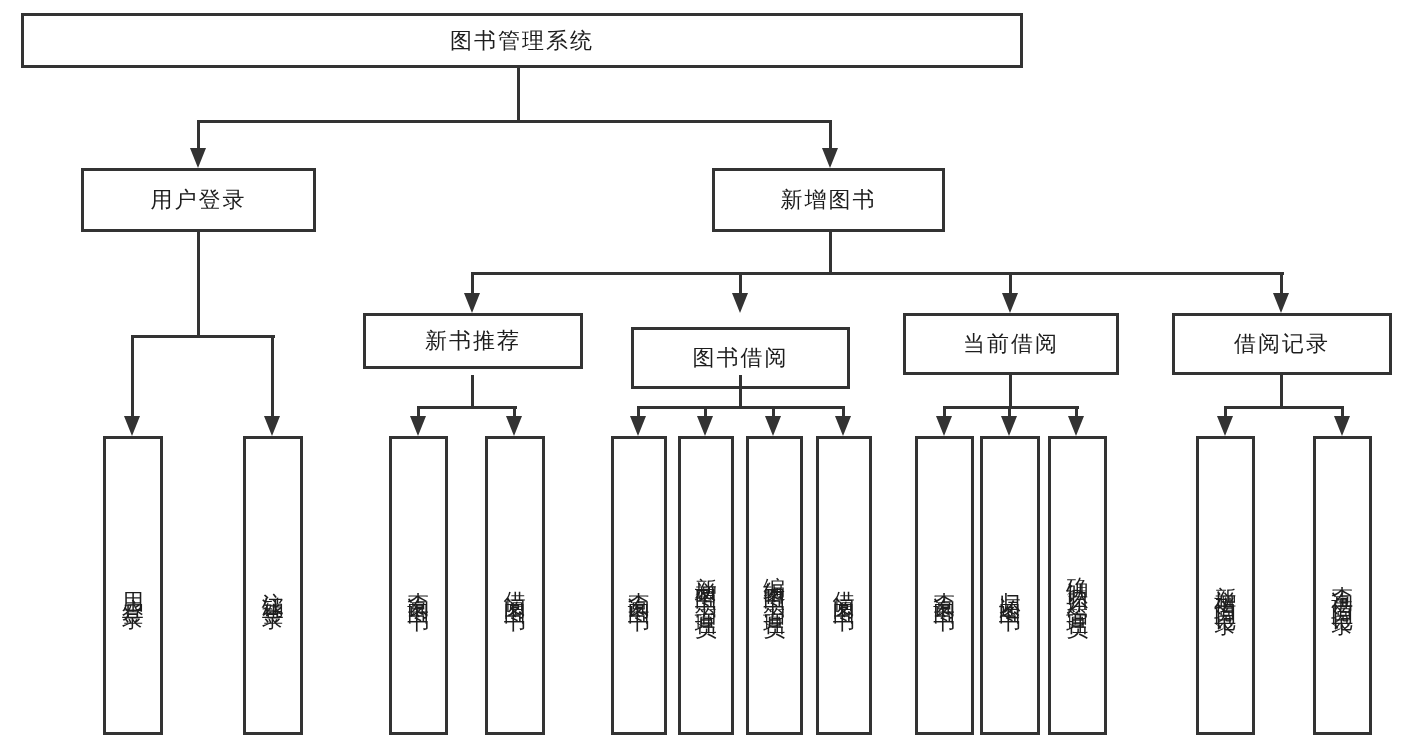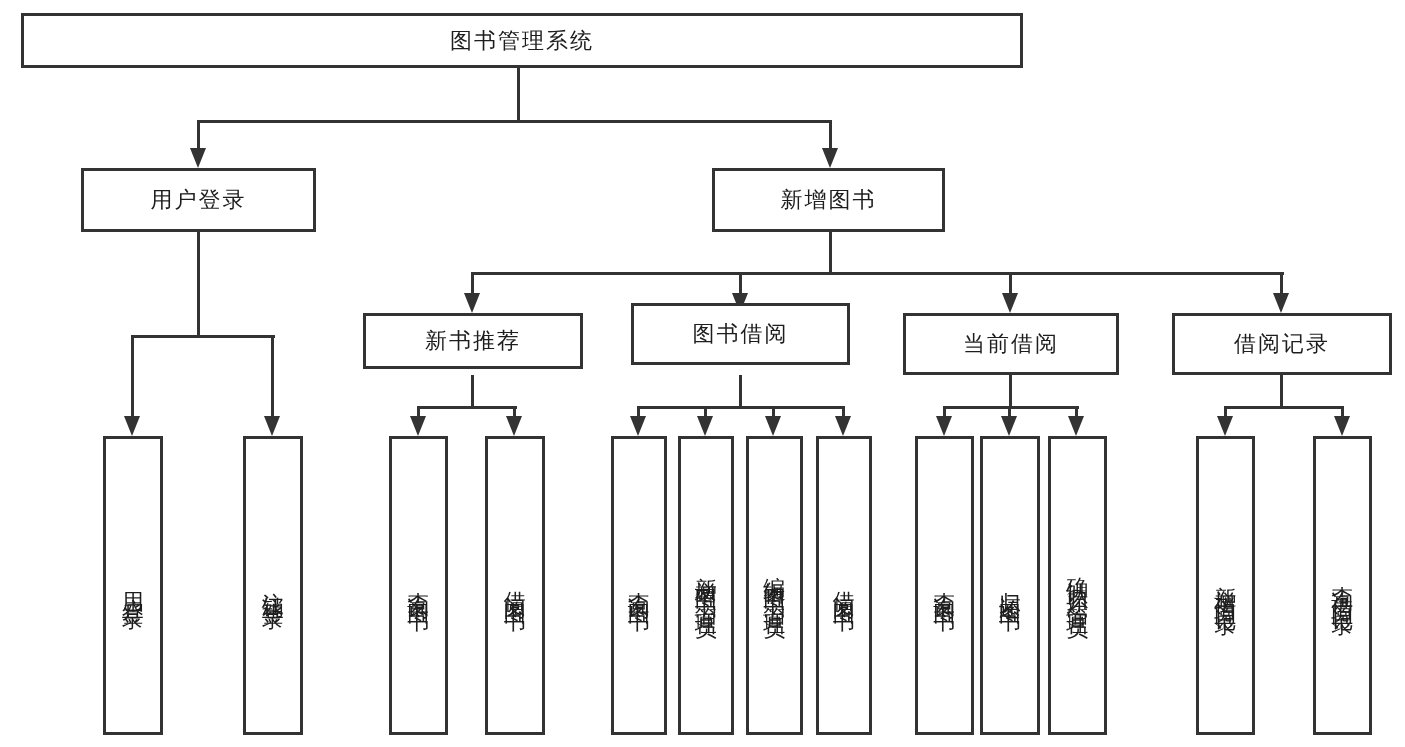--- a/index.html
+++ b/index.html
@@ -68,21 +68,21 @@
   <div class="vl" style="left:1009px;top:272px;height:22px"></div>
   <div class="vl" style="left:1280px;top:272px;height:22px"></div>
   <div class="ar" style="left:464px;top:293px"></div>
   <div class="ar" style="left:732px;top:293px"></div>
   <div class="ar" style="left:1002px;top:293px"></div>
   <div class="ar" style="left:1273px;top:293px"></div>
 
   <div class="bx" style="left:363px;top:313px;width:220px;height:56px">
     <span>新书推荐</span>
   </div>
-  <div class="bx" style="left:631px;top:303px;width:219px;height:62px">
+  <div class="bx" style="left:631px;top:327px;width:219px;height:62px">
     <span>图书借阅</span>
   </div>
   <div class="bx" style="left:1172px;top:313px;width:220px;height:62px">
     <span>借阅记录</span>
   </div>
   <div class="bx" style="left:903px;top:313px;width:216px;height:62px">
     <span>当前借阅</span>
   </div>
 
   <div class="vl" style="left:471px;top:375px;height:34px"></div>

